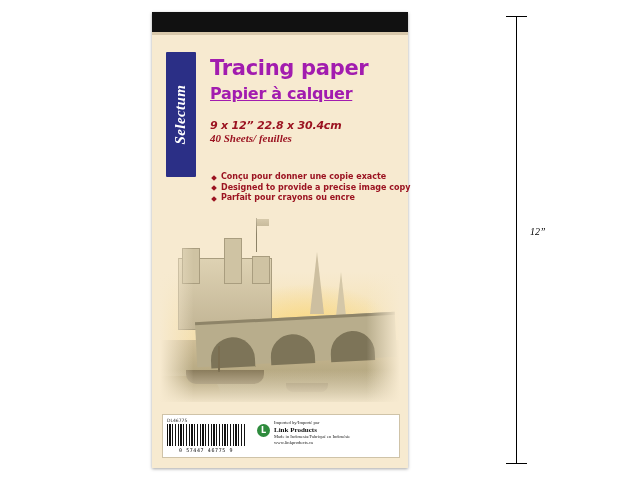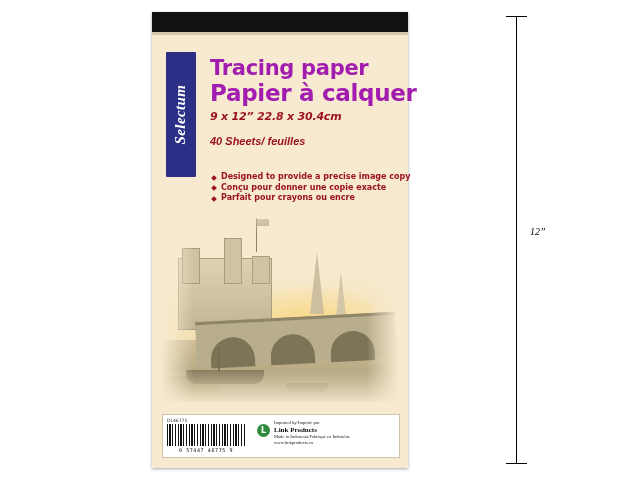--- a/index.html
+++ b/index.html
@@ -85,35 +85,35 @@
   }
   .title-en, .title-fr {
     color: #a21caf;
     font-family: "DejaVu Sans", sans-serif;
     font-weight: bold;
     font-size: 21px;
     line-height: 25px;
     letter-spacing: -0.3px;
     white-space: nowrap;
   }
-  .title-fr { font-size: 23px; }
+  .title-fr { font-size: 16px; text-decoration: underline; }
 
   .size-line {
-    margin-top: 4px;
+    margin-top: 13px;
     color: #9b1321;
     font-family: "DejaVu Sans", sans-serif;
     font-weight: bold;
     font-style: italic;
     font-size: 11px;
     letter-spacing: -0.2px;
   }
   .sheets-line {
-    margin-top: 12px;
+    margin-top: 0;
     color: #9b1321;
-    font-family: Liberation Sans, sans-serif;
+    font-family: Liberation Serif, serif;
     font-weight: bold;
     font-style: italic;
     font-size: 11px;
   }
 
   
   .features {
     position: absolute;
     left: 60px;
     top: 160px;
@@ -413,22 +413,22 @@
     </div>
 
     <div class="titles">
       <div class="title-en">Tracing paper</div>
       <div class="title-fr">Papier à calquer</div>
       <div class="size-line">9 x 12” 22.8 x 30.4cm</div>
       <div class="sheets-line">40 Sheets/ feuilles</div>
     </div>
 
     <ul class="features">
+      <li>Conçu pour donner une copie exacte</li>
       <li>Designed to provide a precise image copy</li>
-      <li>Conçu pour donner une copie exacte</li>
       <li>Parfait pour crayons ou encre</li>
       <li>Ideal for all graphic designs</li>
       <li>Idéal pour arts graphiques</li>
     </ul>
 
     <div class="illustration">
       <div class="sky"></div>
       <div class="cathedral"></div>
       <div class="tower t1"></div>
       <div class="tower t2"></div>

